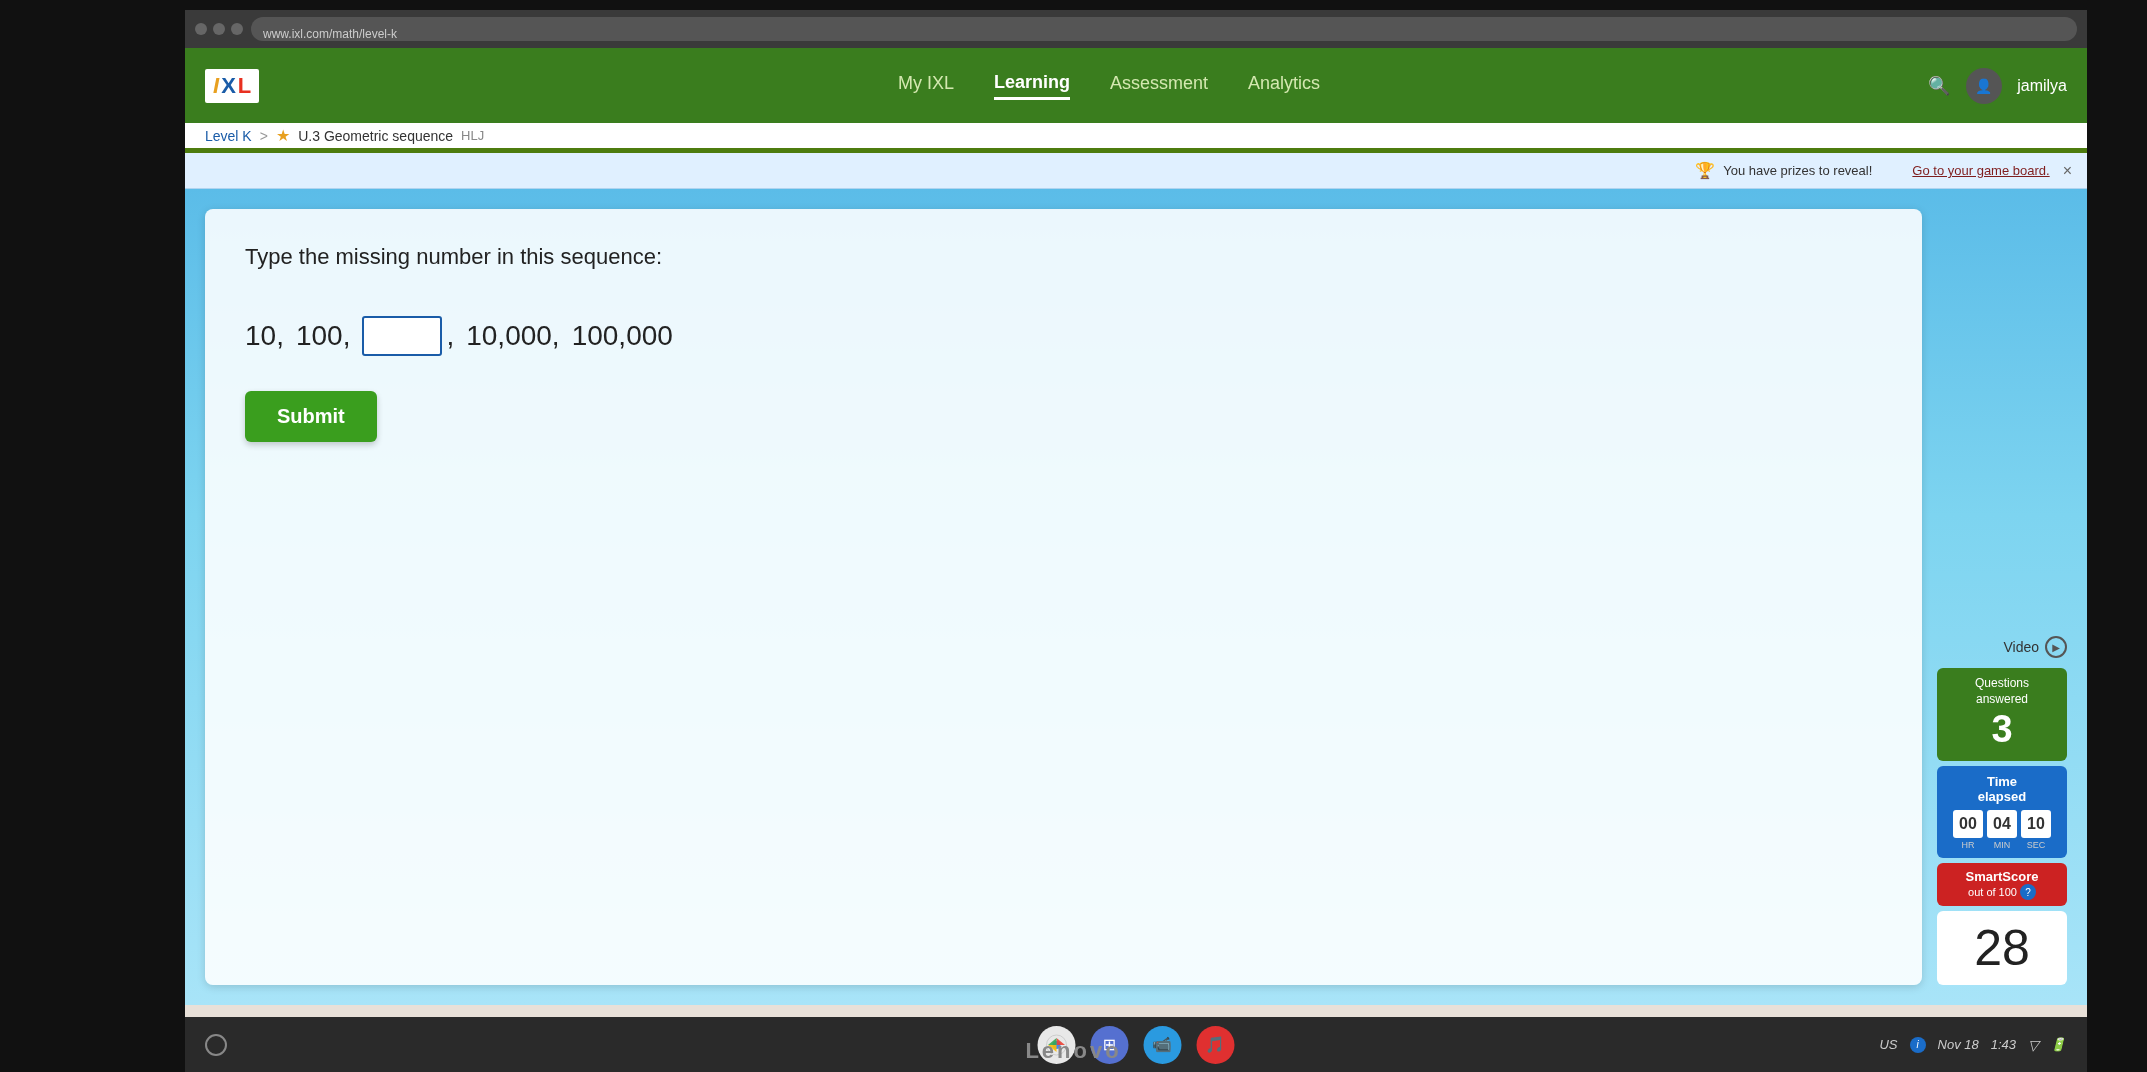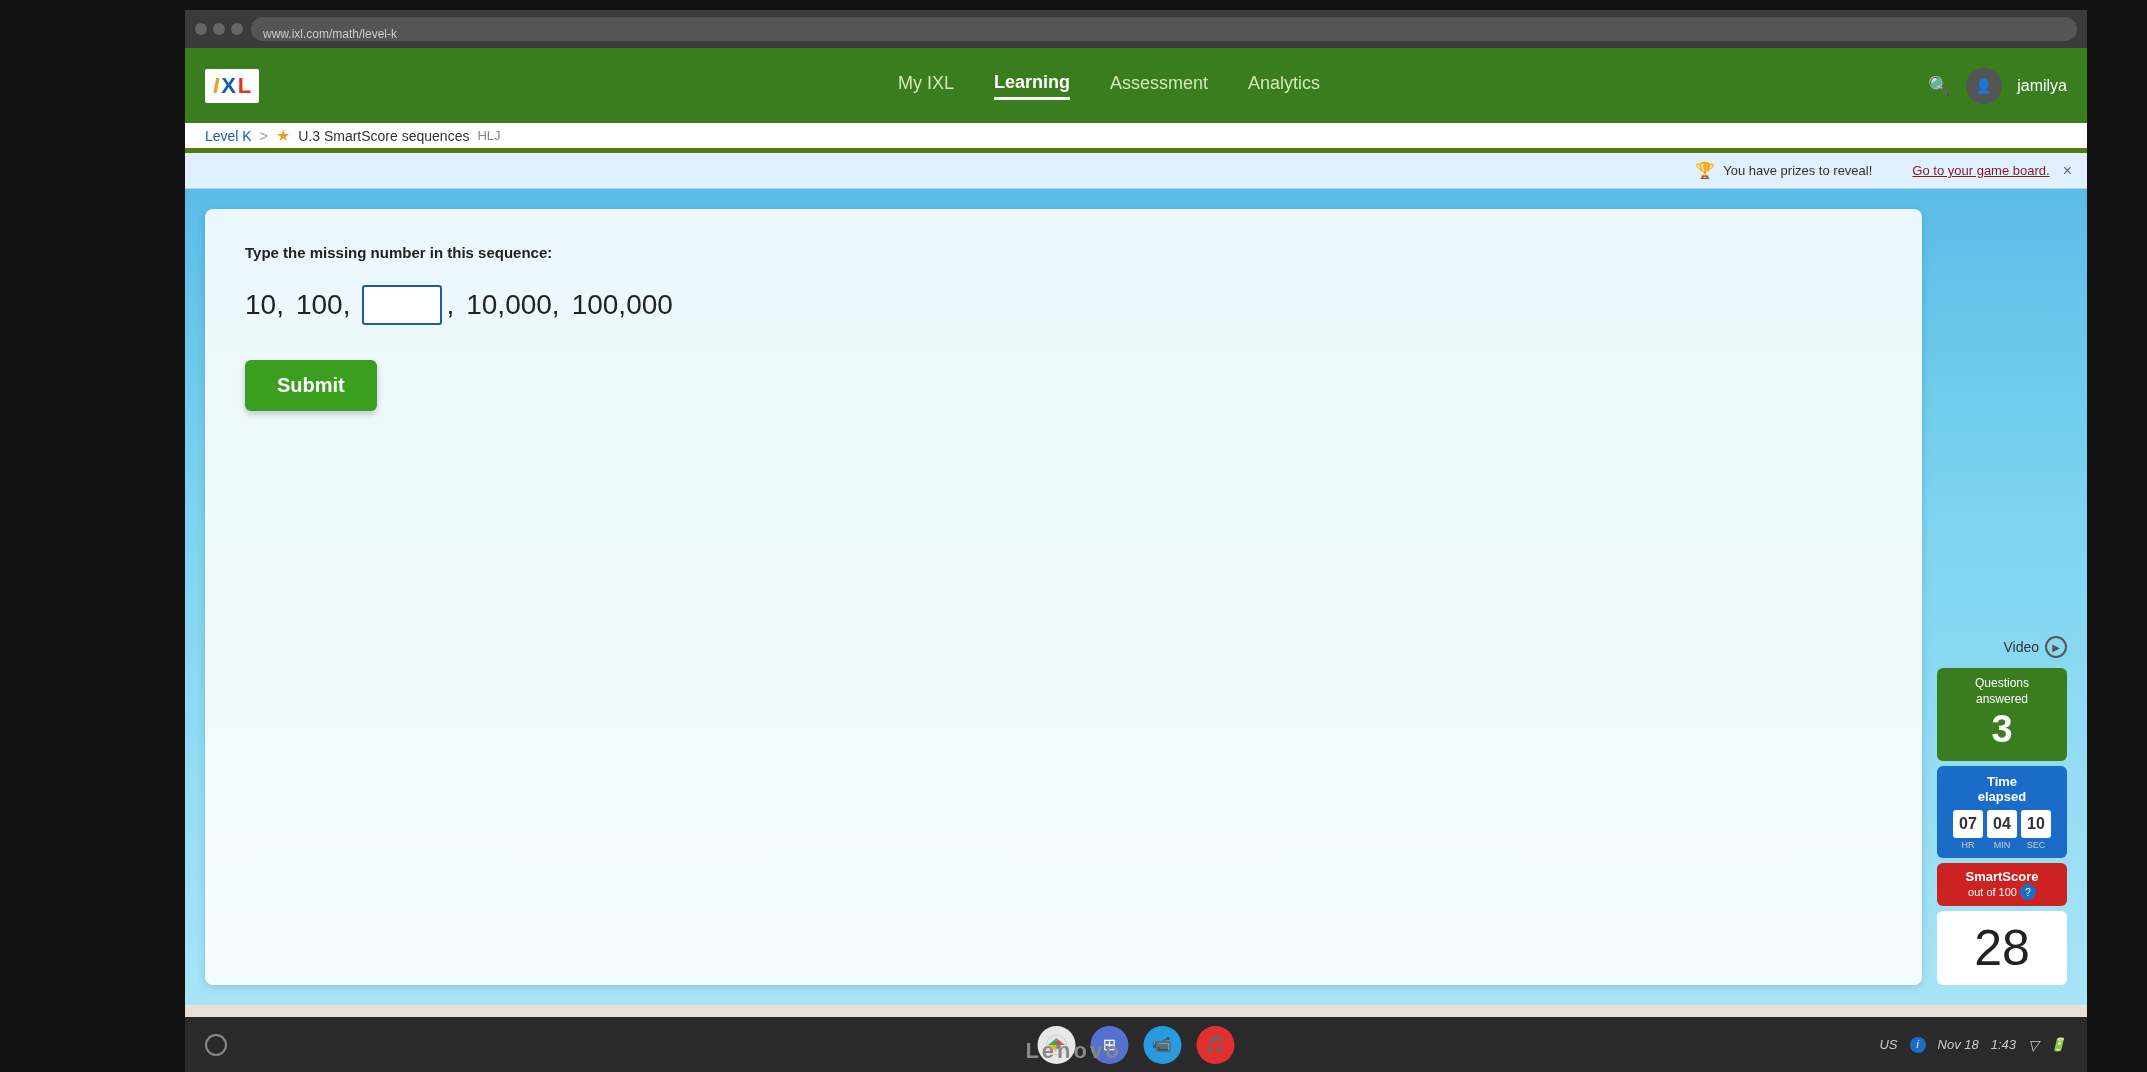--- a/index.html
+++ b/index.html
@@ -247,24 +247,24 @@
     .question-panel {
       flex: 1;
       background: rgba(255,255,255,0.88);
       border-radius: 8px;
       padding: 35px 40px;
       box-shadow: 0 2px 8px rgba(0,0,0,0.15);
       min-height: 400px;
     }
 
     .question-text {
-      font-size: 15px;
+      font-size: 22px;
       color: #222;
-      margin-bottom: 24px;
-      font-weight: bold;
+      margin-bottom: 46px;
+      font-weight: normal;
     }
 
     .sequence-row {
       display: flex;
       align-items: center;
       gap: 12px;
       font-size: 28px;
       color: #222;
       margin-bottom: 35px;
       flex-wrap: wrap;
@@ -554,21 +554,21 @@
         <span class="search-icon-nav">🔍</span>
         <div class="user-avatar">👤</div>
         <span class="username">jamilya</span>
       </div>
     </div>
 
     <div class="breadcrumb-bar">
       <span class="breadcrumb-level">Level K</span>
       <span class="breadcrumb-chevron">&gt;</span>
       <span class="breadcrumb-star">★</span>
-      <span class="breadcrumb-title">U.3 SmartScore sequences</span>
+      <span class="breadcrumb-title">U.3 Geometric sequence</span>
       <span class="breadcrumb-code">HLJ</span>
     </div>
 
     <div class="prize-banner">
       <span class="prize-trophy">🏆</span>
       <span>You have prizes to reveal!</span>
       <span class="prize-link">Go to your game board.</span>
       <span class="prize-close">×</span>
     </div>
 
@@ -598,21 +598,21 @@
 
         <div class="questions-answered-box">
           <div class="qa-label">Questions<br>answered</div>
           <div class="qa-count">3</div>
         </div>
 
         <div class="time-elapsed-box">
           <div class="te-label">Time<br>elapsed</div>
           <div class="time-display">
             <div class="time-unit">
-              <div class="time-value">07</div>
+              <div class="time-value">00</div>
               <div class="time-label-small">HR</div>
             </div>
             <div class="time-unit">
               <div class="time-value">04</div>
               <div class="time-label-small">MIN</div>
             </div>
             <div class="time-unit">
               <div class="time-value">10</div>
               <div class="time-label-small">SEC</div>
             </div>

